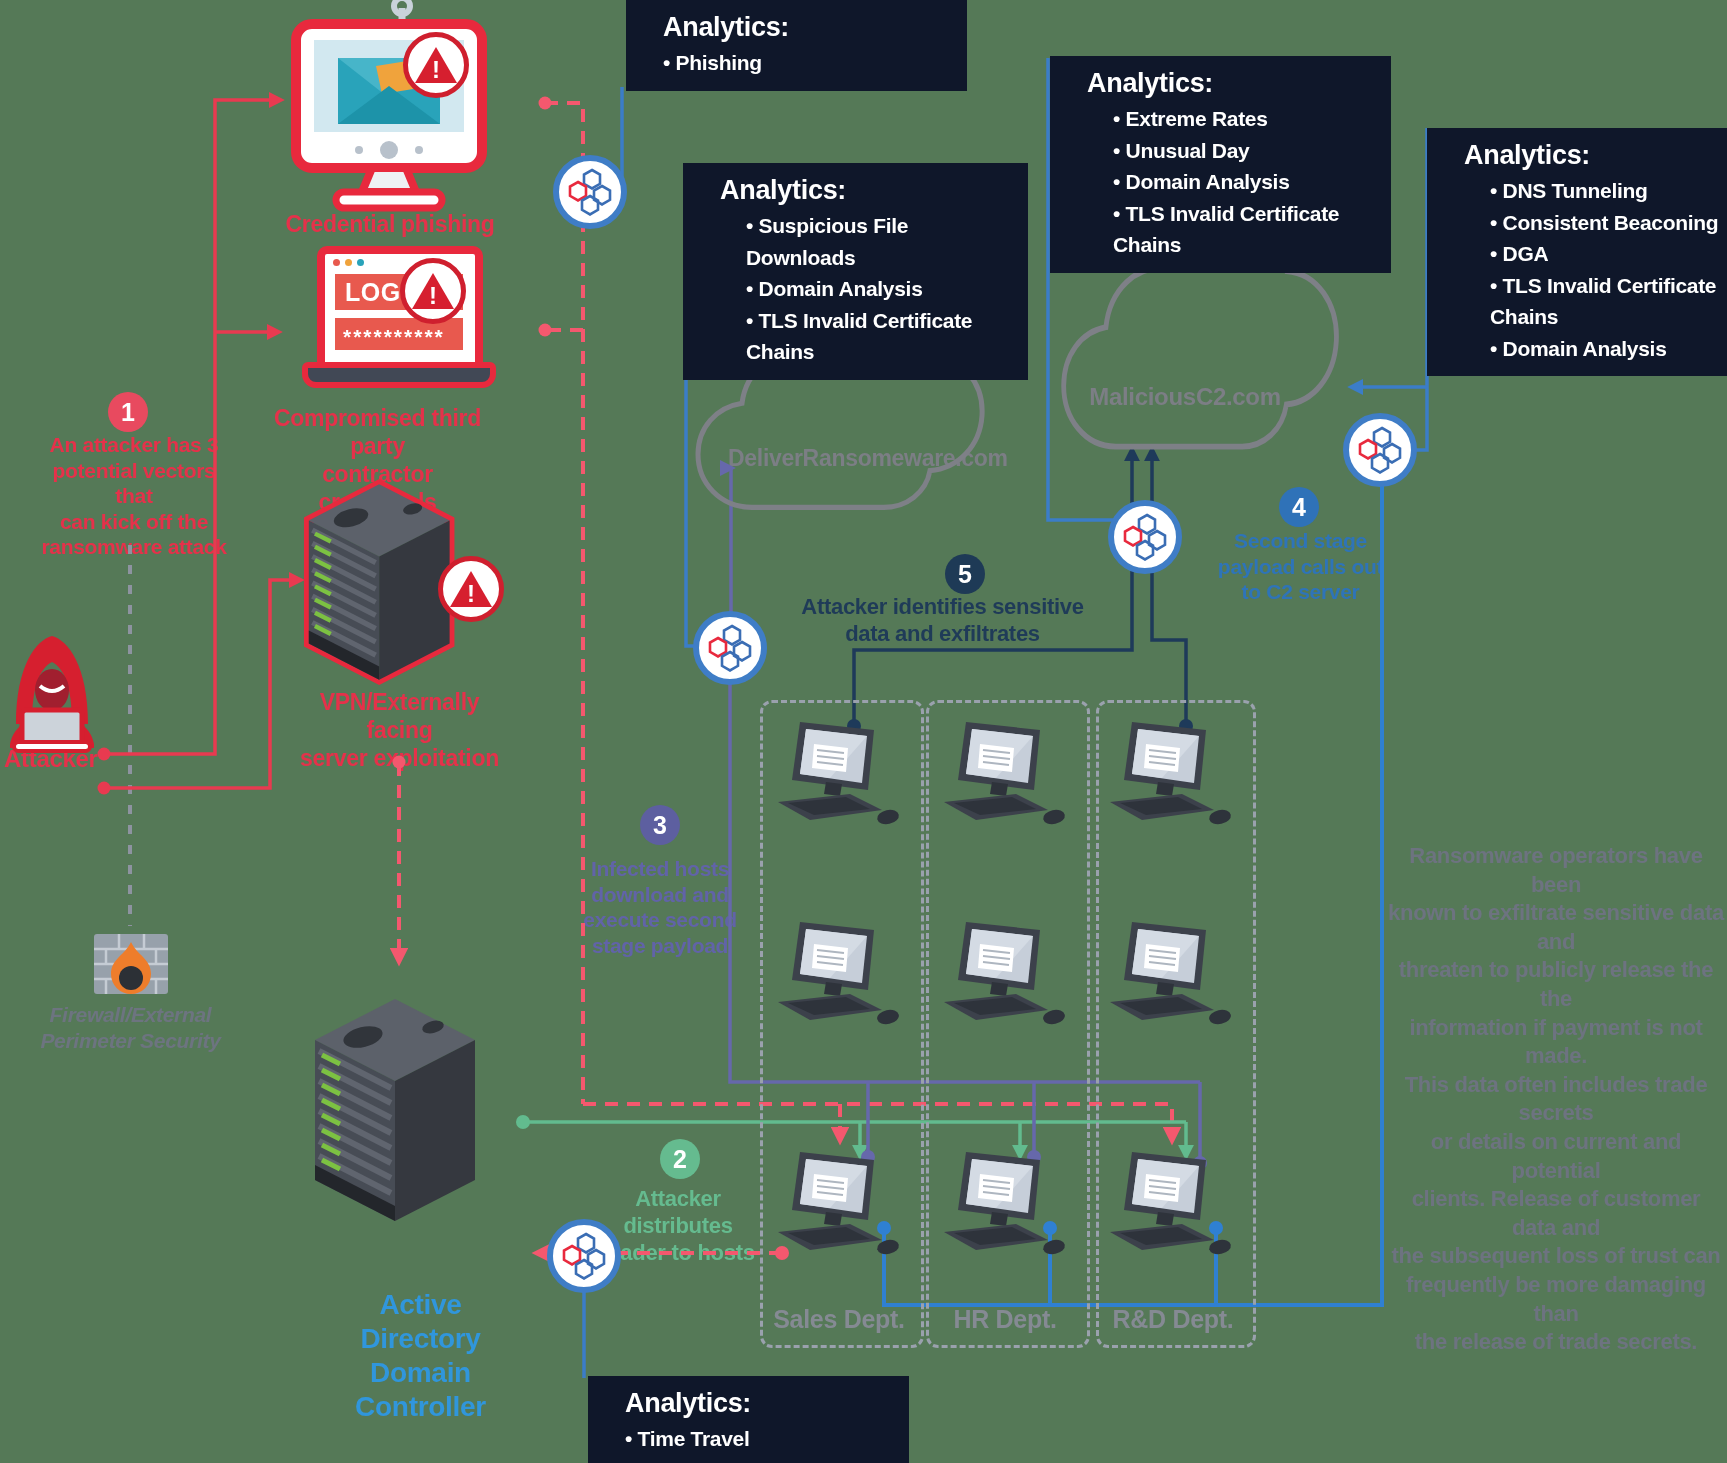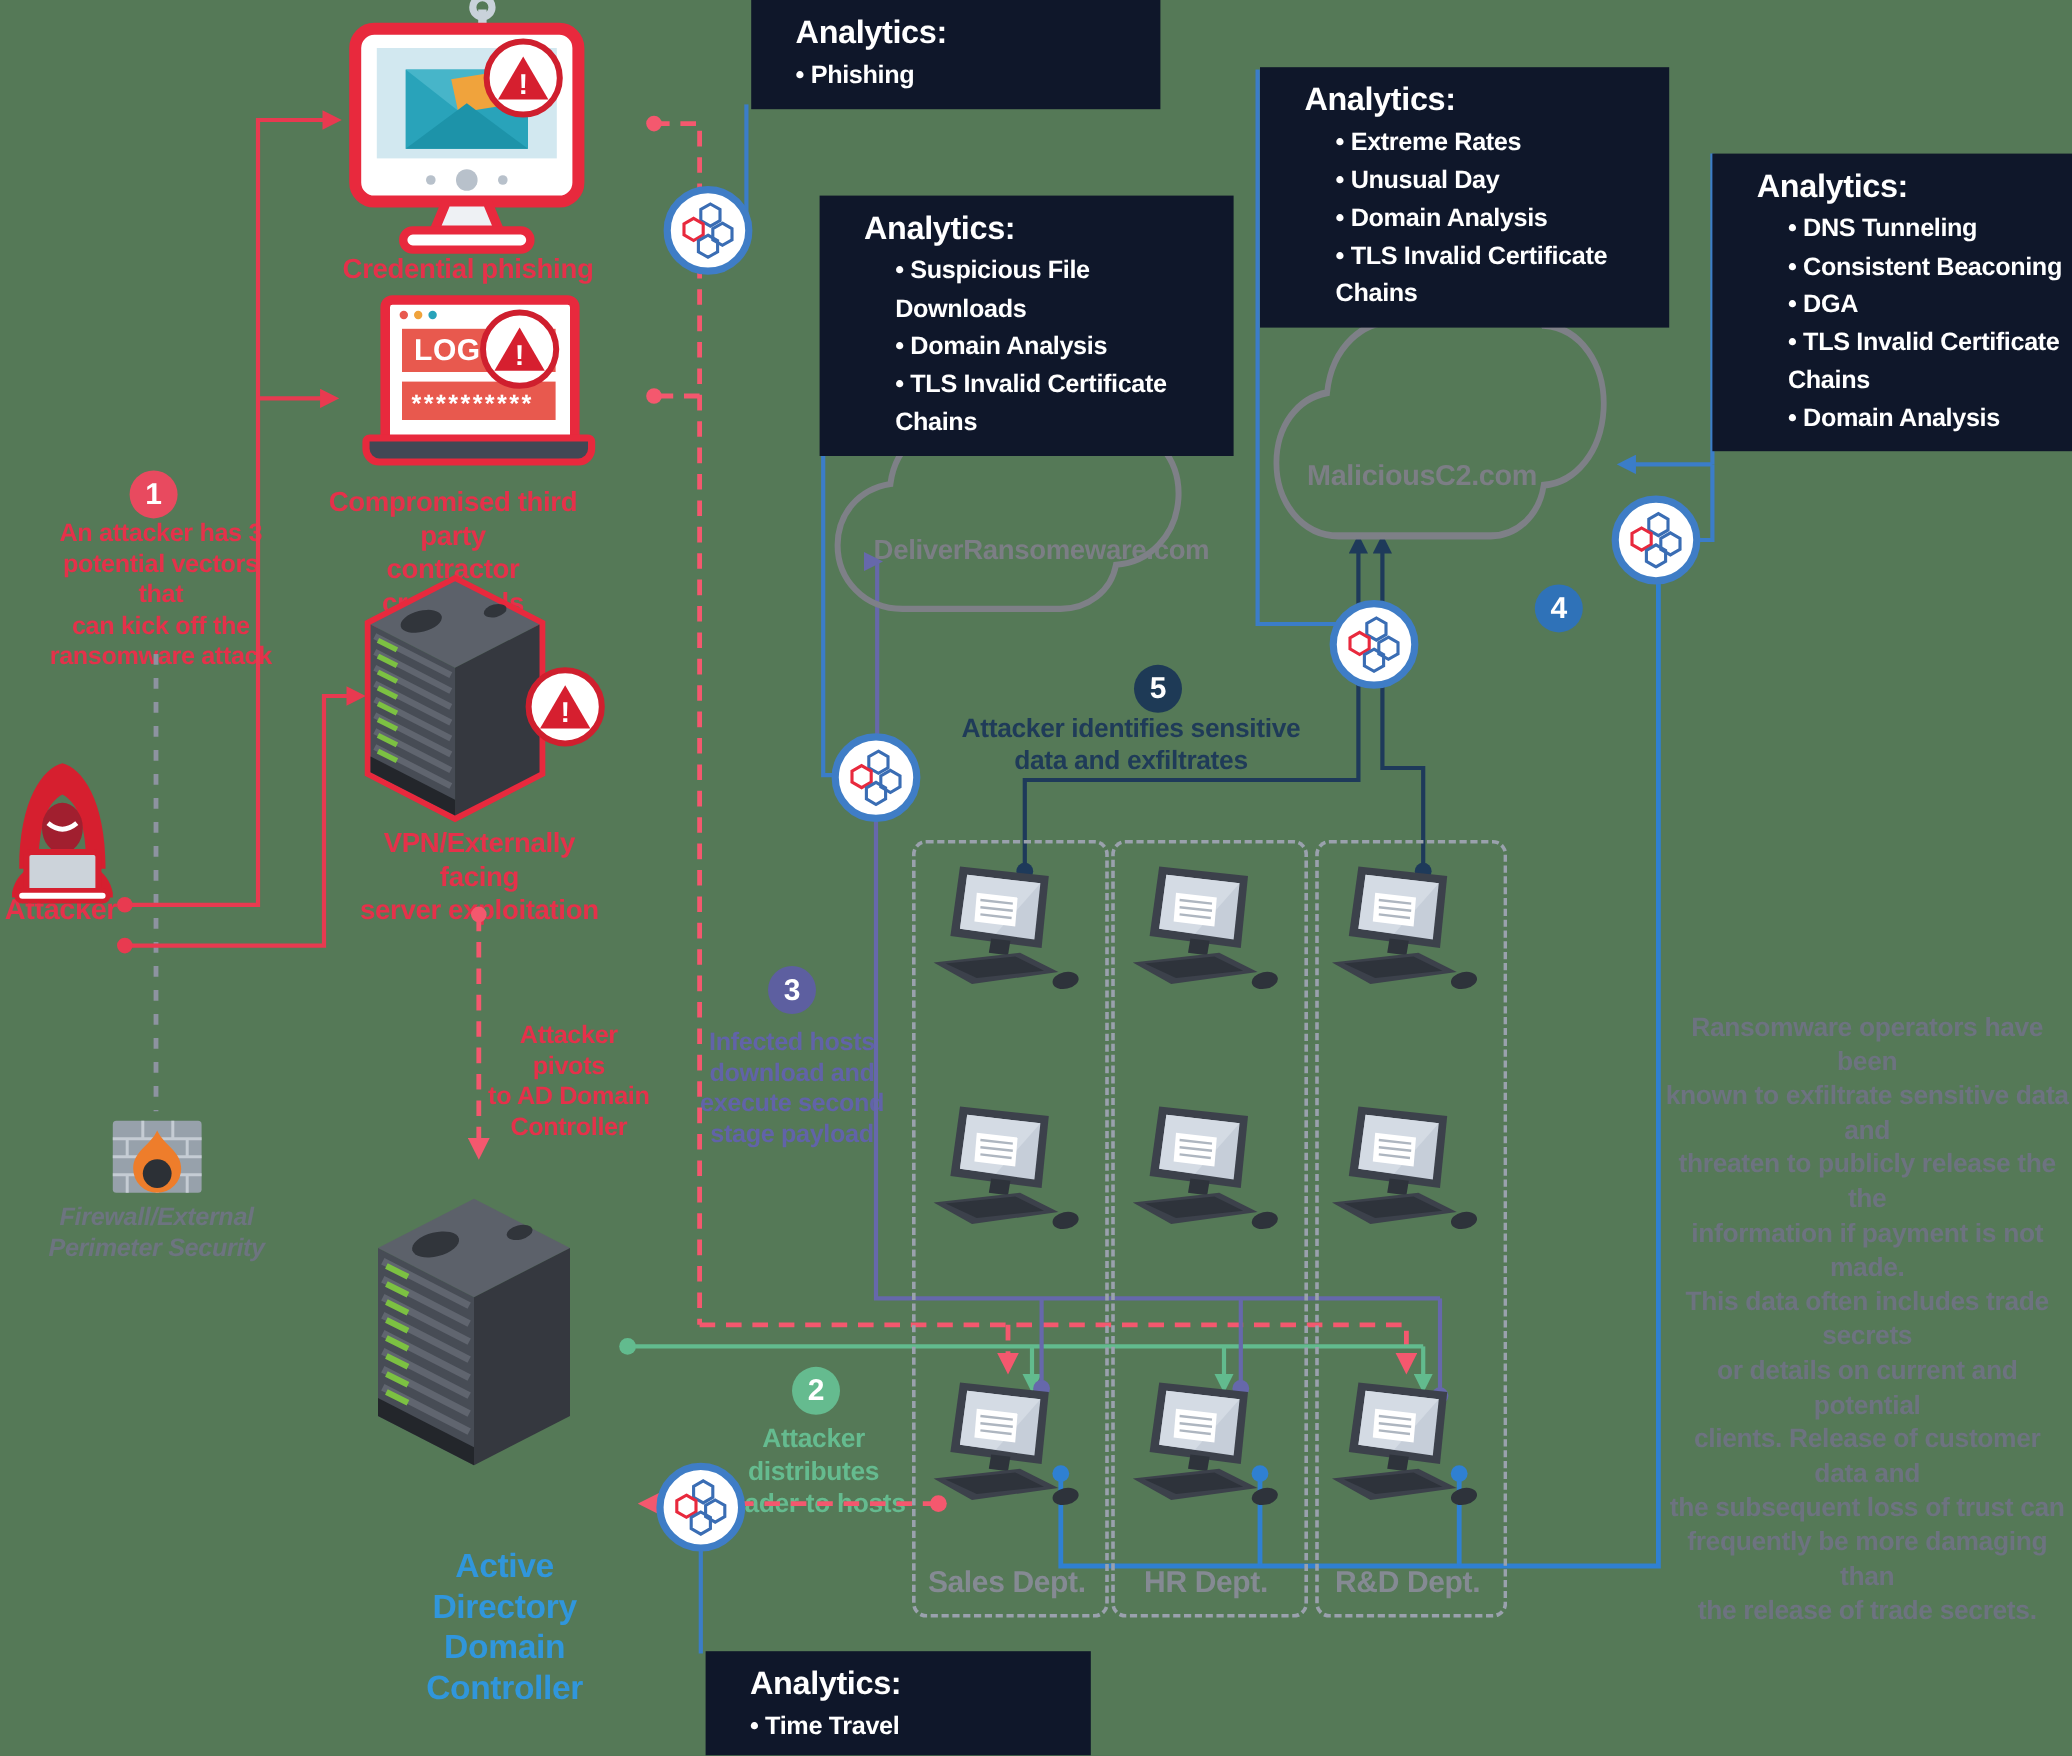--- a/index.html
+++ b/index.html
@@ -343,36 +343,36 @@
 <div class="t red" style="left:34px;top:432px;width:200px;font-size:21px;">An attacker has 3
 potential vectors that
 can kick off the
 ransomware attack</div>
 <div class="t" style="left:578px;top:1186px;width:200px;font-size:22px;color:#65bb8f;">Attacker distributes
 loader to hosts</div>
 <div class="t" style="left:560px;top:856px;width:200px;font-size:21px;color:#6163a8;">Infected hosts
 download and
 execute second
 stage payload</div>
+<div class="t" style="left:1198px;top:528px;width:205px;font-size:21px;color:#2e74b8;">Second stage
+payload calls out
+to C2 server</div>
 <div class="t" style="left:800px;top:594px;width:285px;font-size:22px;color:#1f3b58;">Attacker identifies sensitive
 data and exfiltrates</div>
 
 <div class="t red" style="left:285px;top:210px;width:210px;font-size:23px;">Credential phishing</div>
 <div class="t red" style="left:270px;top:404px;width:215px;font-size:23px;">Compromised third party
 contractor credentials</div>
 <div class="t red" style="left:292px;top:688px;width:215px;font-size:23px;">VPN/Externally facing
 server exploitation</div>
 <div class="t red" style="left:4px;top:744px;width:92px;font-size:24px;">Attacker</div>
 <div class="t" style="left:38px;top:1002px;width:185px;font-size:21px;color:#6d7480;font-style:italic;">Firewall/External
 Perimeter Security</div>
 <div class="t" style="left:318px;top:1288px;width:205px;font-size:28px;color:#3096dc;">Active Directory
 Domain Controller</div>
-<div class="t red" style="left:404px;top:850px;width:140px;font-size:21px;">Attacker pivots
-to AD Domain
-Controller</div>
 
 <div class="t" style="left:728px;top:444px;width:240px;font-size:23px;color:#7c7e85;">DeliverRansomeware.com</div>
 <div class="t" style="left:1060px;top:382px;width:250px;font-size:24px;color:#7c7e85;">MaliciousC2.com</div>
 
 <div class="t" style="left:763px;top:1304px;width:152px;font-size:25px;color:#858a93;">Sales Dept.</div>
 <div class="t" style="left:929px;top:1304px;width:152px;font-size:25px;color:#858a93;">HR Dept.</div>
 <div class="t" style="left:1098px;top:1304px;width:150px;font-size:25px;color:#858a93;text-align:center;">R&amp;D Dept.</div>
 
 <div class="t" style="left:1388px;top:842px;width:336px;font-size:22px;font-weight:700;color:#6d7380;line-height:1.3;">Ransomware operators have been
 known to exfiltrate sensitive data and

